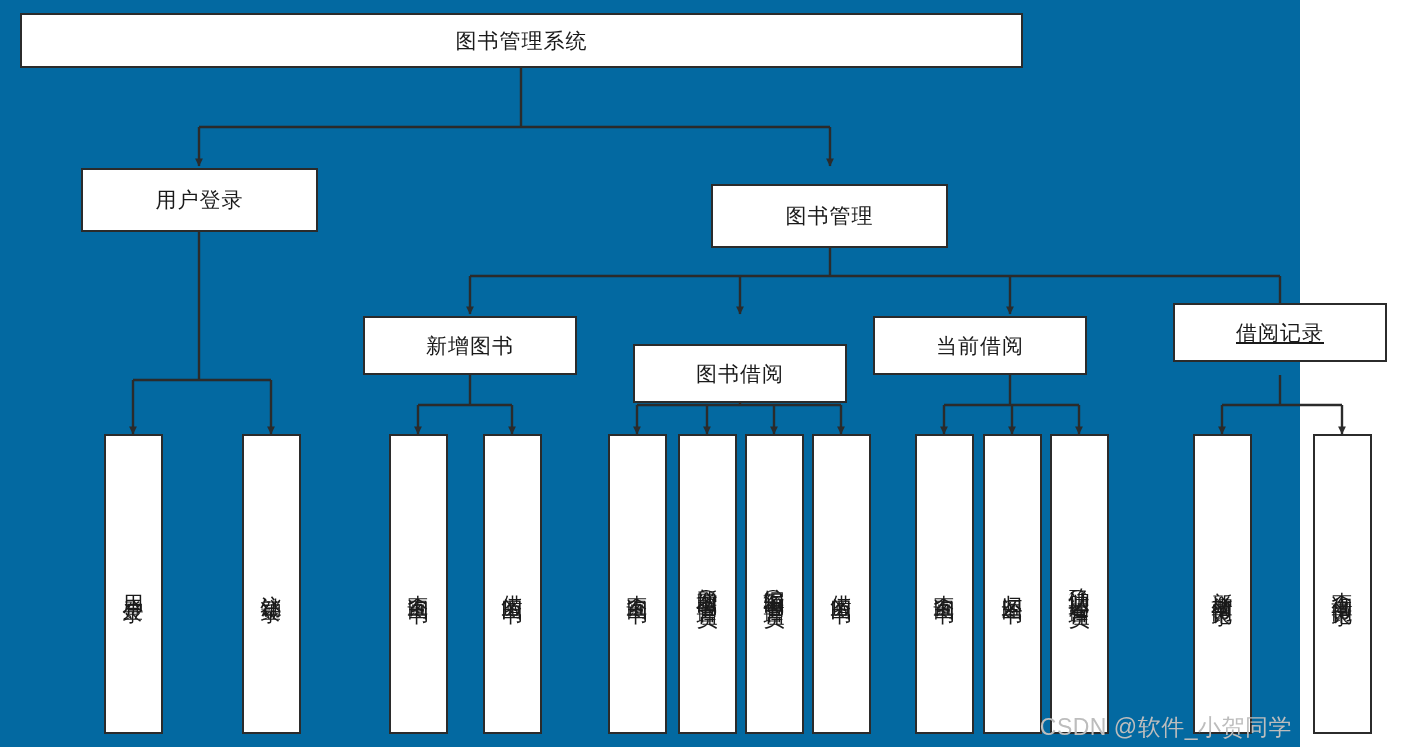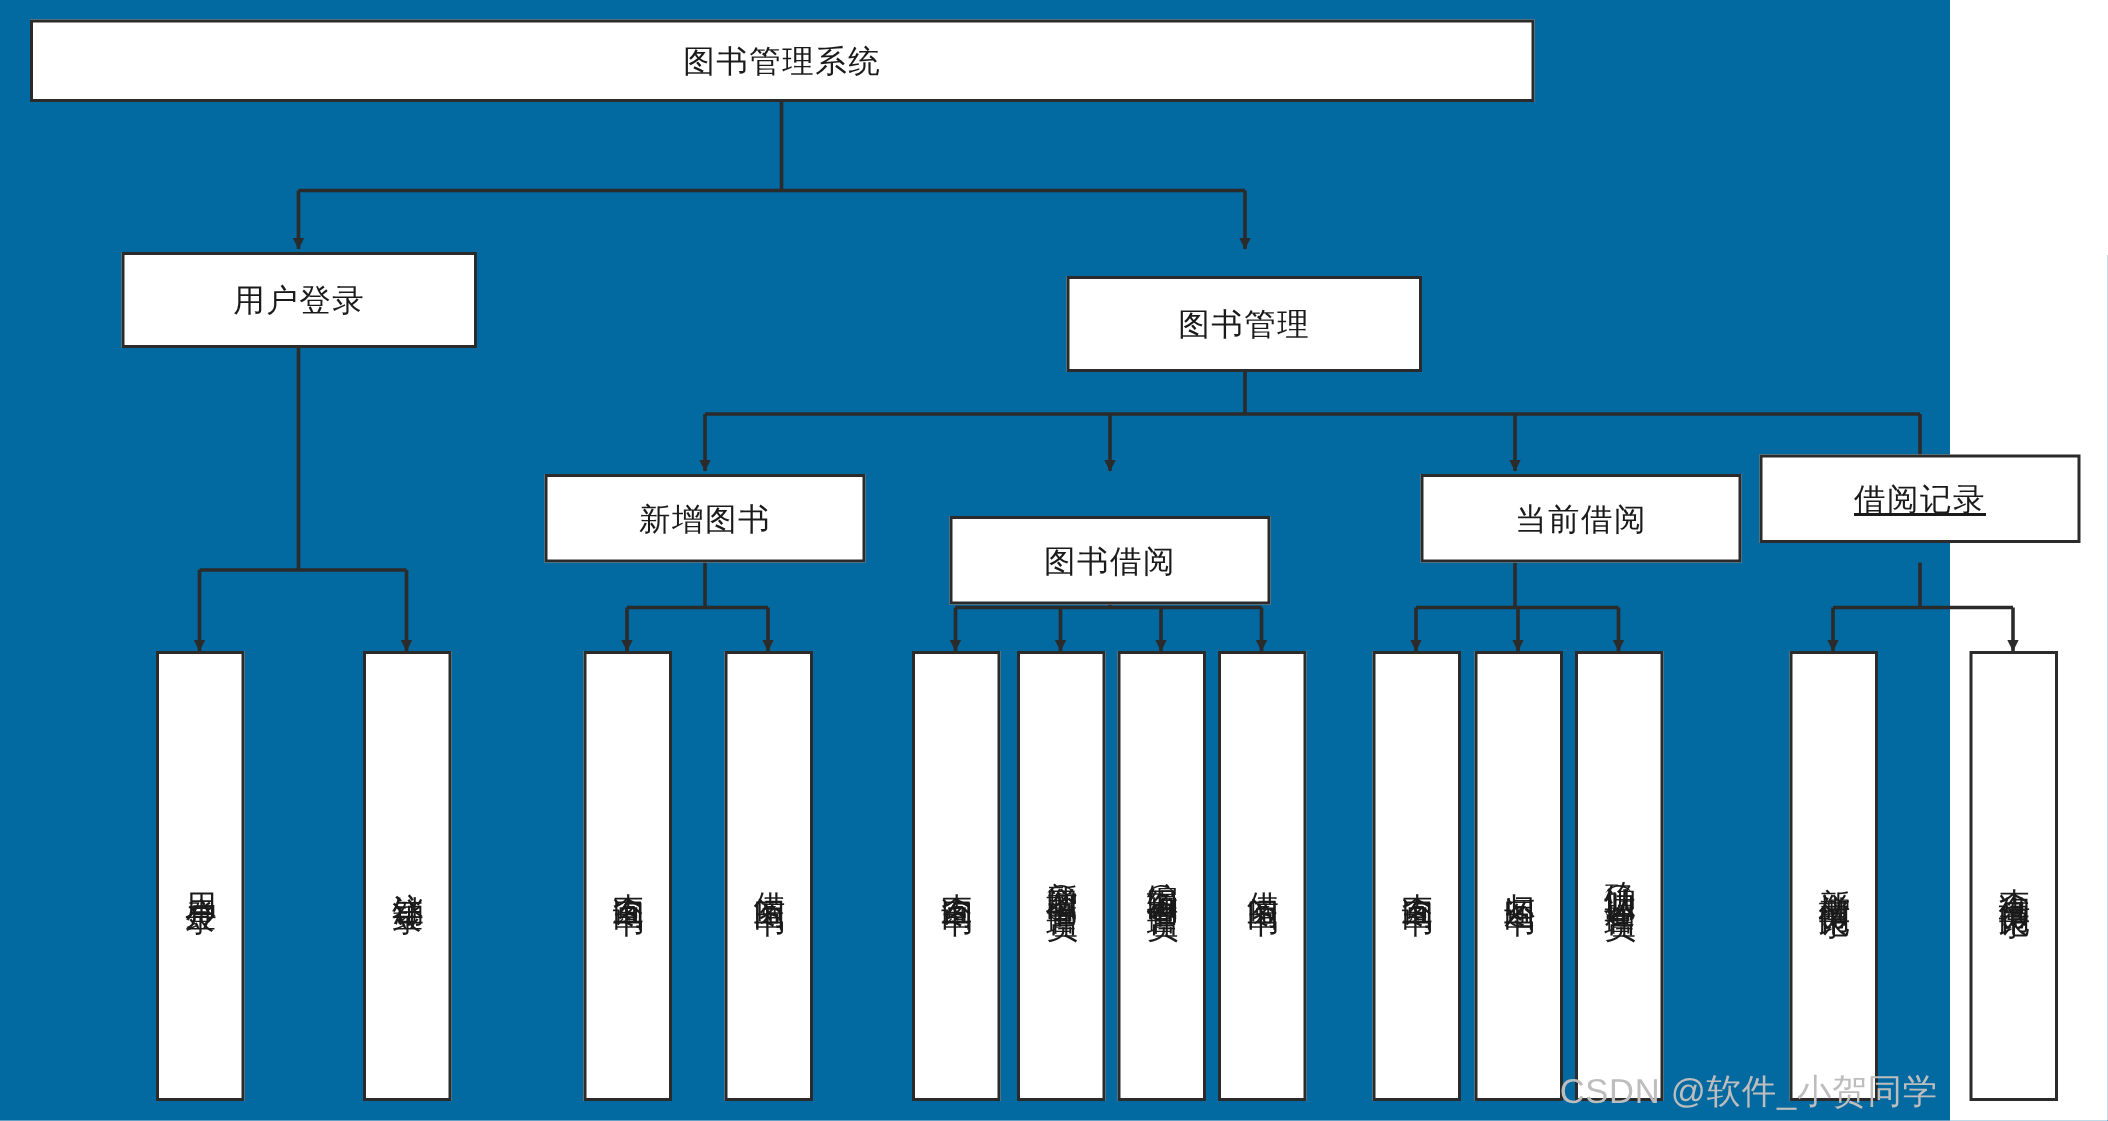--- a/index.html
+++ b/index.html
@@ -133,21 +133,21 @@
   <div class="node horizontal" style="left:711px; top:184px; width:237px; height:64px;">
     <span class="label">图书管理</span>
   </div>
 
   <div class="node horizontal" style="left:363px; top:316px; width:214px; height:59px;">
     <span class="label">新增图书</span>
   </div>
   <div class="node horizontal" style="left:633px; top:316px; width:214px; height:59px;margin-top:28px;">
     <span class="label">图书借阅</span>
   </div>
-  <div class="node horizontal" style="left:947px; top:316px; width:214px; height:59px;">
+  <div class="node horizontal" style="left:873px; top:316px; width:214px; height:59px;">
     <span class="label">当前借阅</span>
   </div>
   <div class="node horizontal" style="left:1173px; top:303px; width:214px; height:59px;text-decoration:underline;">
     <span class="label">借阅记录</span>
   </div>
 
   <div class="node vertical" style="left:104px; top:434px; width:59px; height:300px;">
     <span class="label">用户登录</span>
   </div>
   <div class="node vertical" style="left:242px; top:434px; width:59px; height:300px;">

